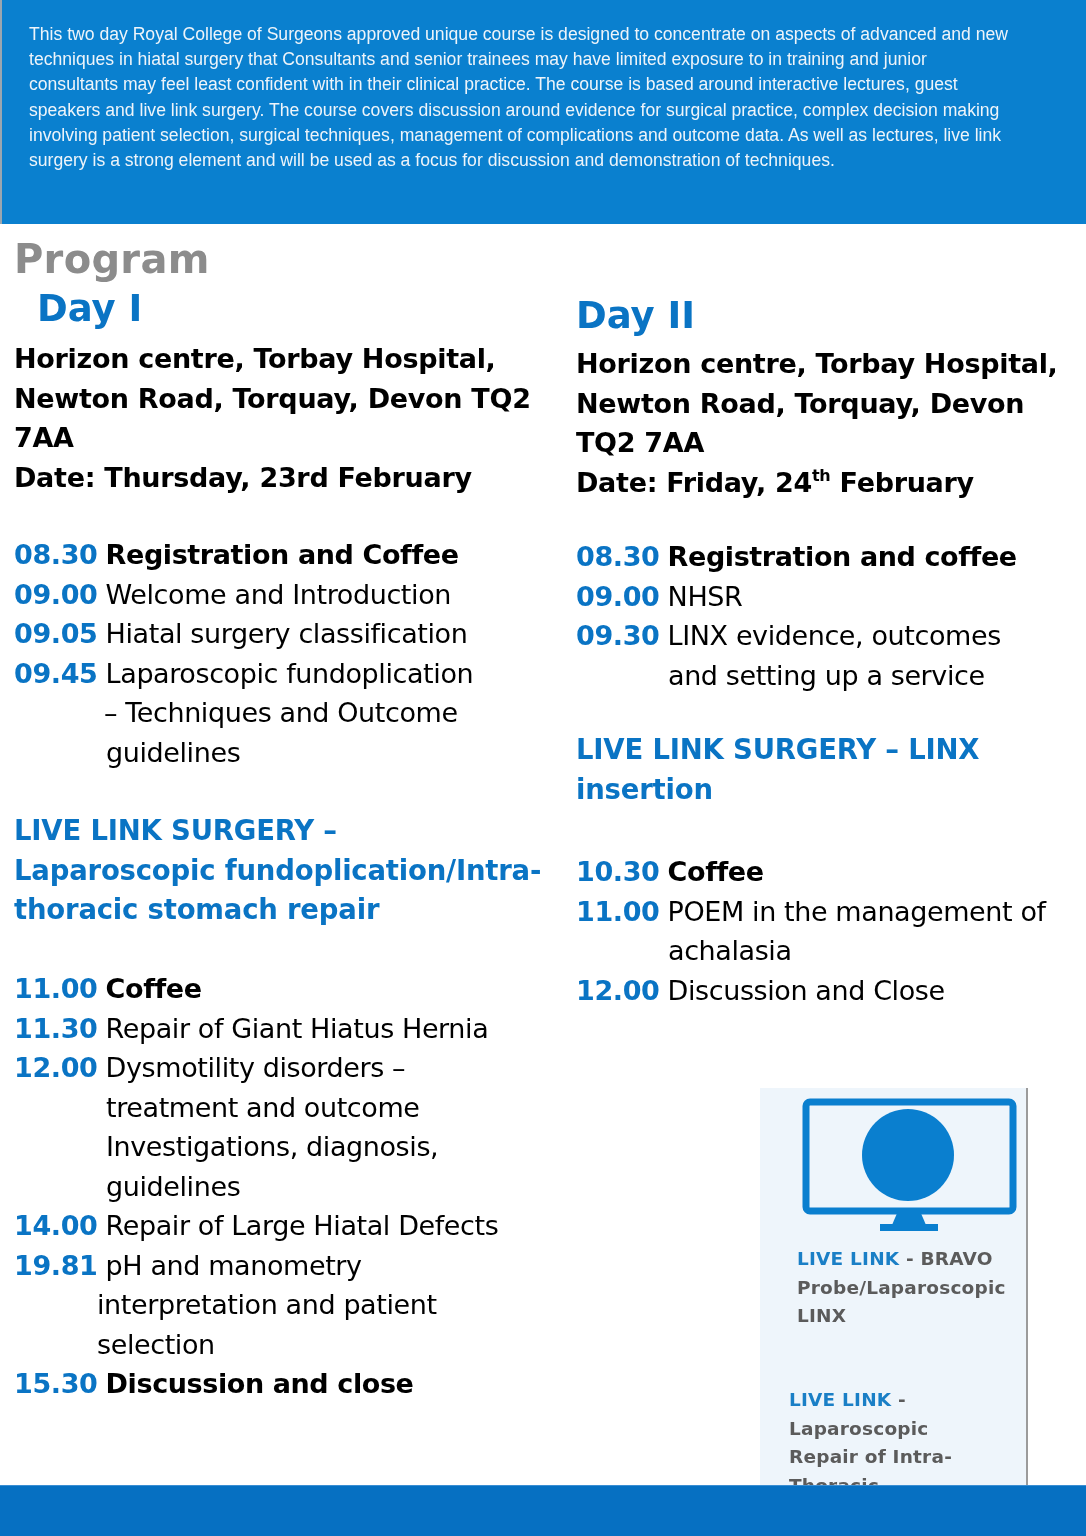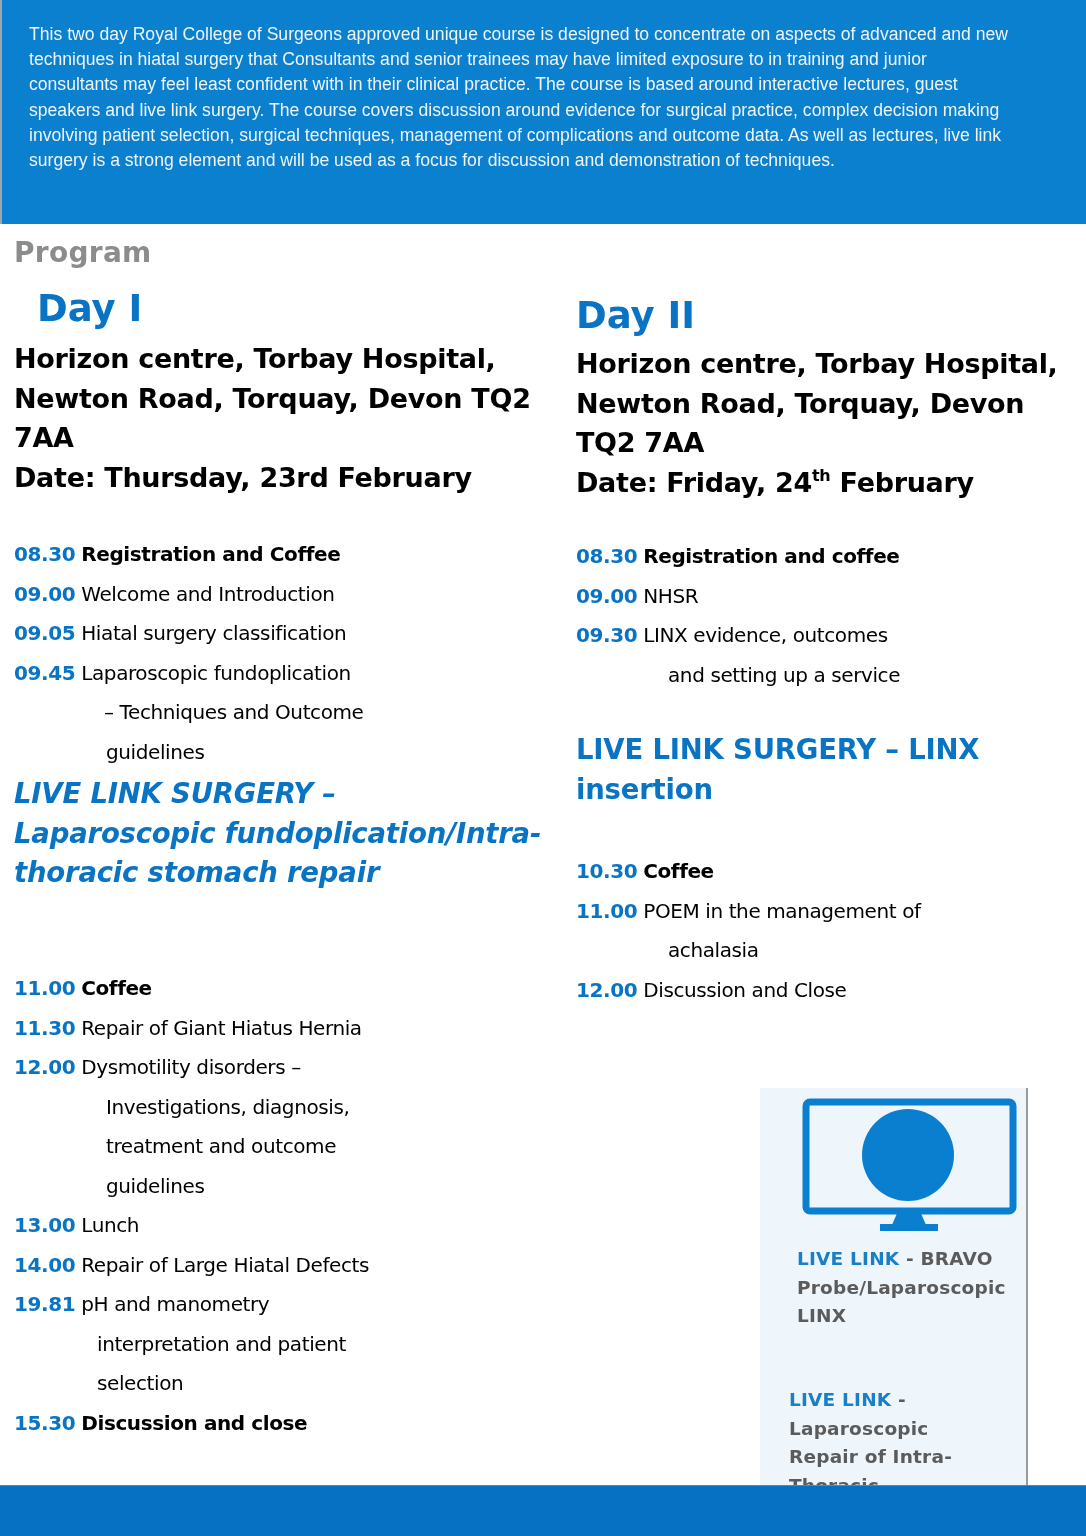--- a/index.html
+++ b/index.html
@@ -15,38 +15,38 @@
     border-left: 2px solid #9aa6b0;
     box-sizing: border-box;
   }
   .intro p {
     margin: 16px; position: absolute; left: 11px; top: 6px; width: 990px;
     font-family: "Liberation Sans", sans-serif;
     font-size: 17.6px; line-height: 25.2px; color: #eef4fa;
   }
   .program-title {
     position: absolute; left: 14px; top: 236px;
-    font-size: 28px; font-weight: bold; color: #8c8c8c; letter-spacing: 0.3px;
+    font-size: 40px; font-weight: bold; color: #8c8c8c; letter-spacing: 0.3px;
   }
   .col { position: absolute; top: 0; }
   .col.left { left: 14px; width: 540px; }
   .col.right { left: 576px; width: 505px; }
   .day-title {
     position: absolute; font-size: 37px; font-weight: bold; color: #0a74c4;
     white-space: nowrap;
   }
   .addr {
     position: absolute; font-size: 27px; font-weight: bold; line-height: 39.5px;
     letter-spacing: -0.3px; color: #000;
   }
   .addr div { white-space: nowrap; }
   .date-line { white-space: nowrap; }
   .date-line sup { font-size: 16px; vertical-align: 11px; line-height: 0; }
   .sched { position: absolute; width: 540px; }
-  .row { position: relative; font-size: 20px; line-height: 39.5px; letter-spacing: -0.4px; white-space: nowrap; }
+  .row { position: relative; font-size: 27px; line-height: 39.5px; letter-spacing: -0.4px; white-space: nowrap; }
   .row .time { color: #0a74c4; font-weight: bold; display: inline-block; }
   .row .title { color: #000; }
   .row .title.bold { font-weight: bold; }
   .row .cont { display: block; }
   .live {
     position: absolute; color: #0a74c4; font-weight: bold; font-size: 27.5px;
     line-height: 39.5px; letter-spacing: -0.2px;
   }
   .live div { white-space: nowrap; }
   .card {
@@ -85,35 +85,34 @@
   <div class="sched" style="top:535px;">
     <div class="row"><span class="time">08.30</span> <span class="title bold">Registration and Coffee</span></div>
     <div class="row"><span class="time">09.00</span> <span class="title">Welcome and Introduction</span></div>
     <div class="row"><span class="time">09.05</span> <span class="title">Hiatal  surgery classification</span></div>
     <div class="row"><span class="time">09.45</span> <span class="title">Laparoscopic fundoplication</span>
       <span class="title cont" style="padding-left:90px;">– Techniques and Outcome</span>
       <span class="title cont" style="padding-left:92px;">guidelines</span>
     </div>
   </div>
 
-  <div class="live" style="top:774px;font-style:italic;">
+  <div class="live" style="top:811px;">
     <div>LIVE LINK SURGERY –</div>
     <div>Laparoscopic fundoplication/Intra-</div>
     <div>thoracic stomach repair</div>
   </div>
 
   <div class="sched" style="top:969px;">
     <div class="row"><span class="time">11.00</span> <span class="title bold">Coffee</span></div>
     <div class="row"><span class="time">11.30</span> <span class="title">Repair of Giant Hiatus Hernia</span></div>
     <div class="row"><span class="time">12.00</span> <span class="title">Dysmotility disorders –</span>
+      <span class="title cont" style="padding-left:92px;">treatment and outcome</span>
       <span class="title cont" style="padding-left:92px;">Investigations, diagnosis,</span>
-      <span class="title cont" style="padding-left:92px;">treatment and outcome</span>
       <span class="title cont" style="padding-left:92px;">guidelines</span>
     </div>
-    <div class="row"><span class="time">13.00</span> <span class="title">Lunch</span></div>
     <div class="row"><span class="time">14.00</span> <span class="title">Repair of Large Hiatal Defects</span></div>
     <div class="row"><span class="time">19.81</span> <span class="title">pH and manometry</span>
       <span class="title cont" style="padding-left:83px;">interpretation and patient</span>
       <span class="title cont" style="padding-left:83px;">selection</span>
     </div>
     <div class="row"><span class="time">15.30</span> <span class="title bold">Discussion and close</span></div>
   </div>
 </div>
 
 <div class="col right">

